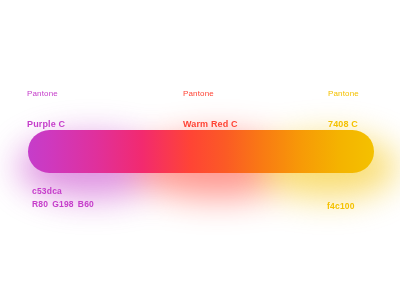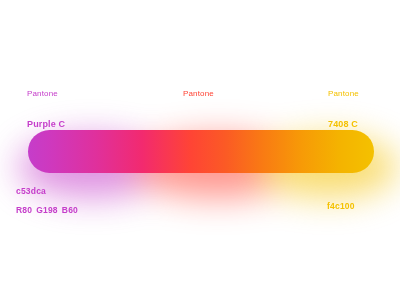--- a/index.html
+++ b/index.html
@@ -92,29 +92,29 @@
     font-size: 8.5px;
     line-height: 11px;
     font-weight: 700;
     letter-spacing: 0.2px;
   }
   .bottom-label .rgb {
     font-size: 8.5px;
     line-height: 11px;
     font-weight: 700;
     letter-spacing: 0.2px;
-    margin-top: 8px;
+    margin-top: 2px;
   }
   .rgb span + span { margin-left: 4px; }
 
   
   .pos-top-1    { left: 27px;  top: 88px; }
   .pos-top-2    { left: 183px; top: 88px; }
   .pos-top-3    { left: 328px; top: 88px; }
-  .pos-bottom-1 { left: 16px;  top: 186px; }
+  .pos-bottom-1 { left: 32px;  top: 186px; }
   .pos-bottom-2 { left: 182px; top: 186px; }
   .pos-bottom-3 { left: 327px; top: 201px; }
 
   
   .c-purple { color: #c53dca; }
   .c-red    { color: #ff4435; }
   .c-yellow { color: #f4c100; }
 </style>
 </head>
 <body>
@@ -127,20 +127,21 @@
     <div class="glow-blob glow-c"></div>
   </div>
 
   <div class="top-label pos-top-1 c-purple">
     <div class="kicker">Pantone</div>
     <div class="name">Purple C</div>
   </div>
 
   <div class="top-label pos-top-2 c-red">
     <div class="kicker">Pantone</div>
+    <div class="name">Warm Red C</div>
   </div>
 
   <div class="top-label pos-top-3 c-yellow">
     <div class="kicker">Pantone</div>
     <div class="name">7408 C</div>
   </div>
 
   <div class="swatch-bar"></div>
 
   <div class="bottom-label pos-bottom-1 c-purple">

